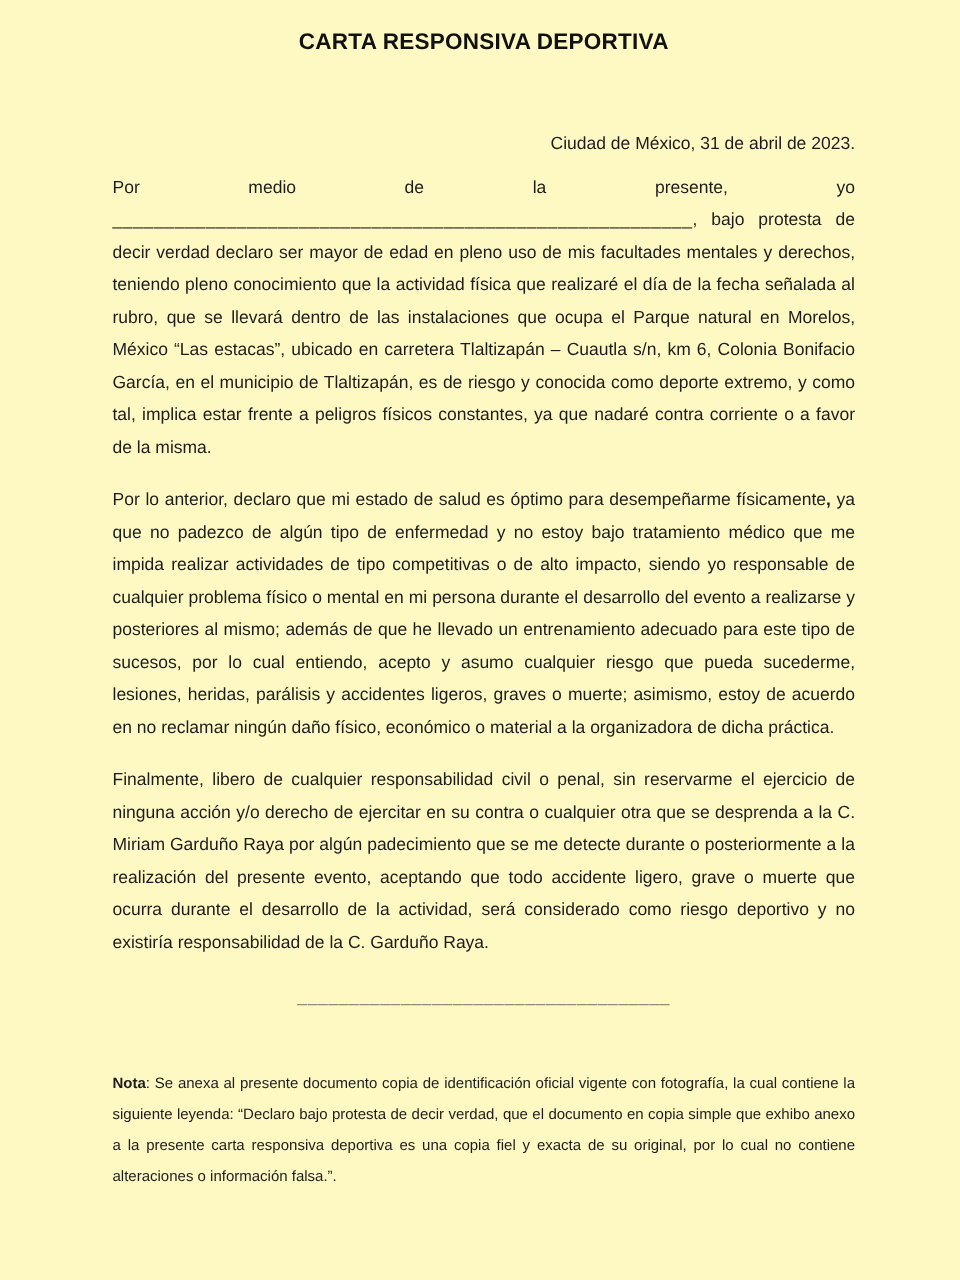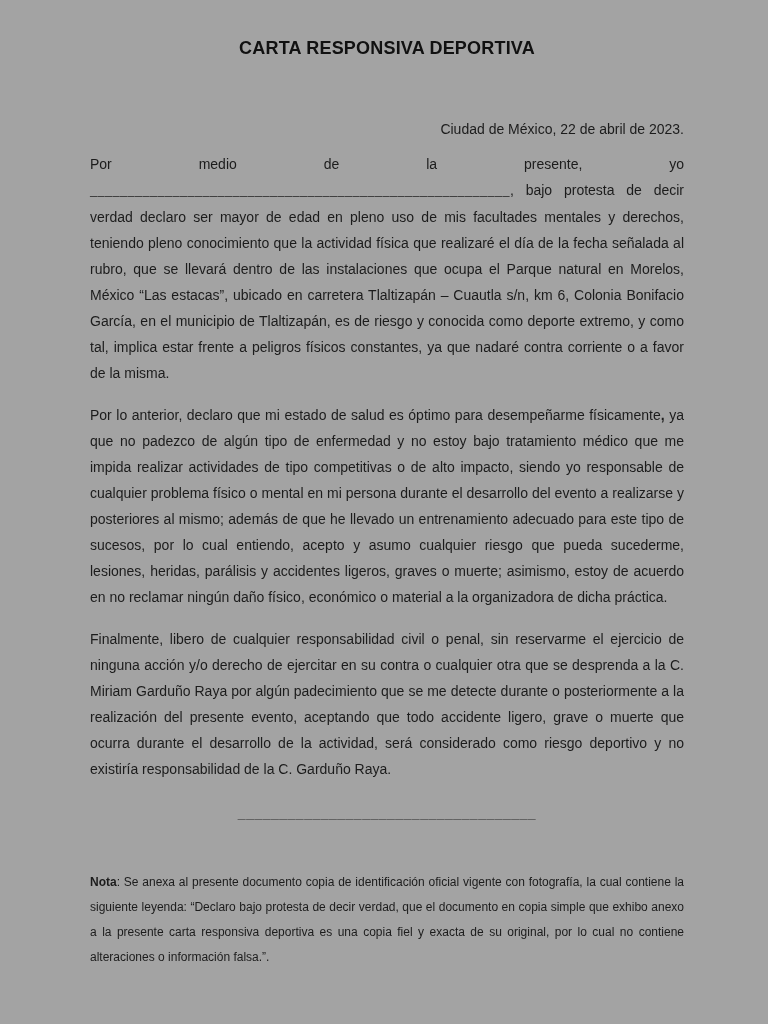--- a/index.html
+++ b/index.html
@@ -10,23 +10,23 @@
   body {
     width: 768px;
     height: 1024px;
     font-family: "Liberation Sans", sans-serif;
     color: #1c1c1c;
   }
   .page {
     box-sizing: border-box;
     width: 768px;
     height: 1024px;
-    padding: 28px 84px 0 90px;
+    padding: 13px 84px 0 90px;
     overflow: hidden;
-    background: #a3a3a3;
+    background: #fef9c3;
   }
   .title {
     font-size: 18px;
     font-weight: bold;
     text-align: center;
     letter-spacing: 0.2px;
     margin: 10px 0 0 0;
     color: #111111;
   }
   .date-line {
@@ -45,21 +45,20 @@
   }
   .body-par + .body-par {
     margin-top: 16px;
   }
   .bold-comma {
     font-weight: bold;
   }
   .blank {
     white-space: nowrap;
     letter-spacing: 0.5px;
-    font-family: Liberation Serif, serif;
   }
   .sig-block {
     margin-top: 20px;
     text-align: center;
     font-weight: bold;
   }
   .sig-line {
     font-size: 14px;
     line-height: 22px;
     letter-spacing: 0.5px;
@@ -82,21 +81,21 @@
     font-weight: bold;
   }
 </style>
 </head>
 <body>
 
 <div class="page">
 
   <h1 class="title">CARTA RESPONSIVA DEPORTIVA</h1>
 
-  <div class="date-line">Ciudad de México, 22 de abril de 2023.</div>
+  <div class="date-line">Ciudad de México, 31 de abril de 2023.</div>
 
   <p class="body-par"><span>Por medio de la presente, yo</span> <span class="blank">________________________________________________________</span><span>, bajo protesta de decir verdad declaro ser mayor de edad en pleno uso de mis facultades mentales y derechos, teniendo pleno conocimiento que la actividad física que realizaré el día de la fecha señalada al rubro, que se llevará dentro de las instalaciones que ocupa el Parque natural en Morelos, México “Las estacas”, ubicado en carretera Tlaltizapán – Cuautla s/n, km 6, Colonia Bonifacio García, en el municipio de Tlaltizapán, es de riesgo y conocida como deporte extremo, y como tal, implica estar frente a peligros físicos constantes, ya que nadaré contra corriente o a favor de la misma.</span></p>
 
   <p class="body-par"><span>Por lo anterior, declaro que mi estado de salud es óptimo para desempeñarme físicamente</span><strong class="bold-comma">,</strong><span> ya que no padezco de algún tipo de enfermedad y no estoy bajo tratamiento médico que me impida realizar actividades de tipo competitivas o de alto impacto, siendo yo responsable de cualquier problema físico o mental en mi persona durante el desarrollo del evento a realizarse y posteriores al mismo; además de que he llevado un entrenamiento adecuado para este tipo de sucesos, por lo cual entiendo, acepto y asumo cualquier riesgo que pueda sucederme, lesiones, heridas, parálisis y accidentes ligeros, graves o muerte; asimismo, estoy de acuerdo en no reclamar ningún daño físico, económico o material a la organizadora de dicha práctica.</span></p>
 
   <p class="body-par">Finalmente, libero de cualquier responsabilidad civil o penal, sin reservarme el ejercicio de ninguna acción y/o derecho de ejercitar en su contra o cualquier otra que se desprenda a la C. Miriam Garduño Raya por algún padecimiento que se me detecte durante o posteriormente a la realización del presente evento, aceptando que todo accidente ligero, grave o muerte que ocurra durante el desarrollo de la actividad, será considerado como riesgo deportivo y no existiría responsabilidad de la C. Garduño Raya.</p>
 
   <div class="sig-block">
     <div class="sig-line">____________________________________</div>
   </div>

